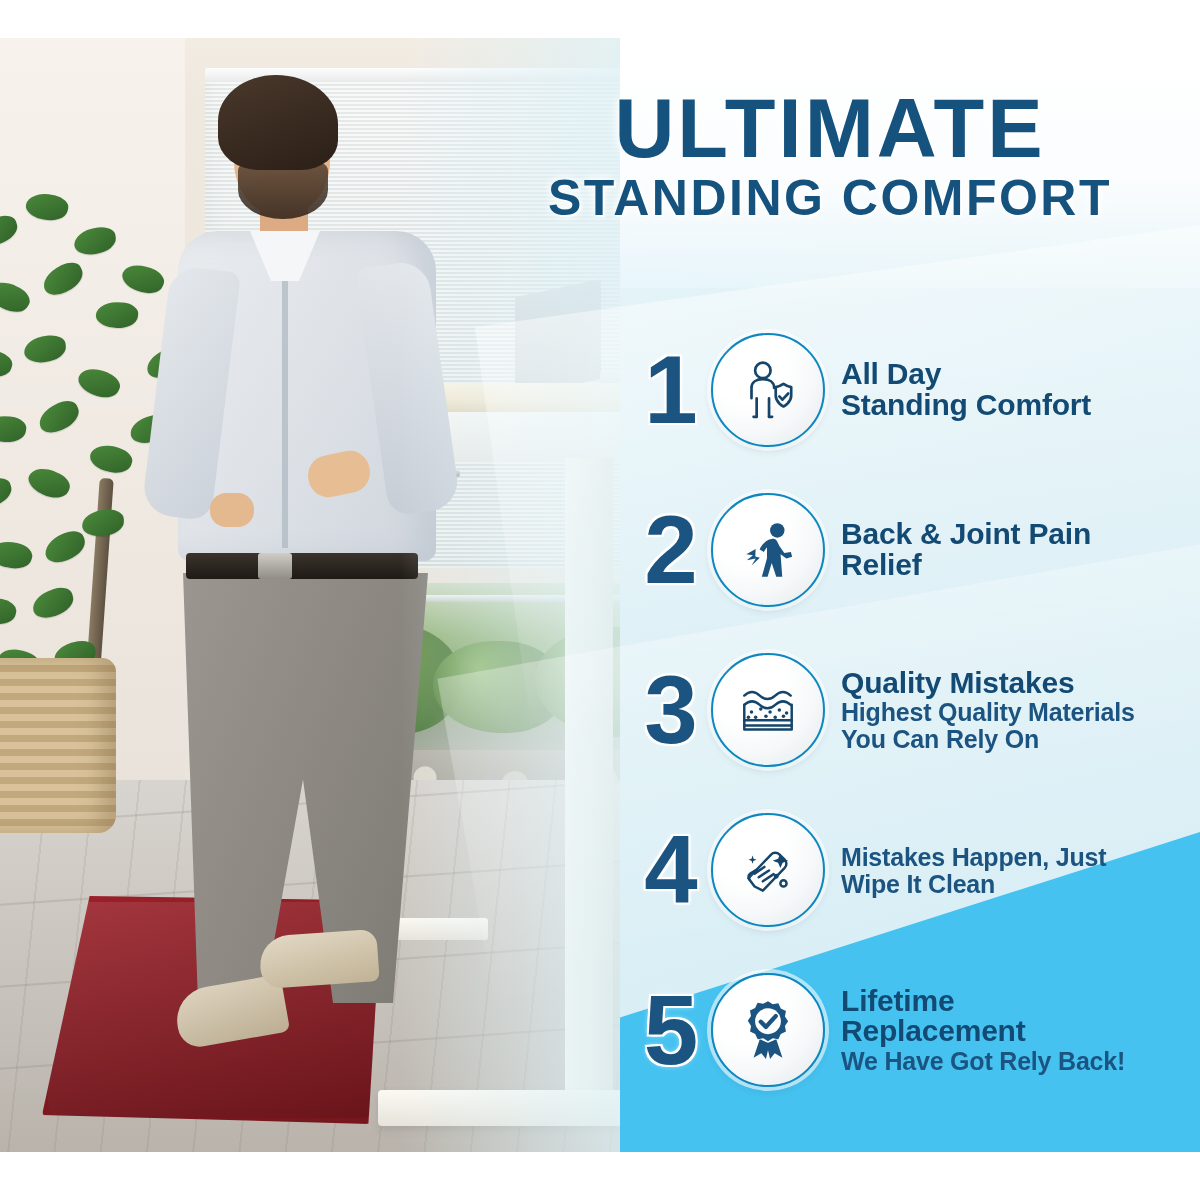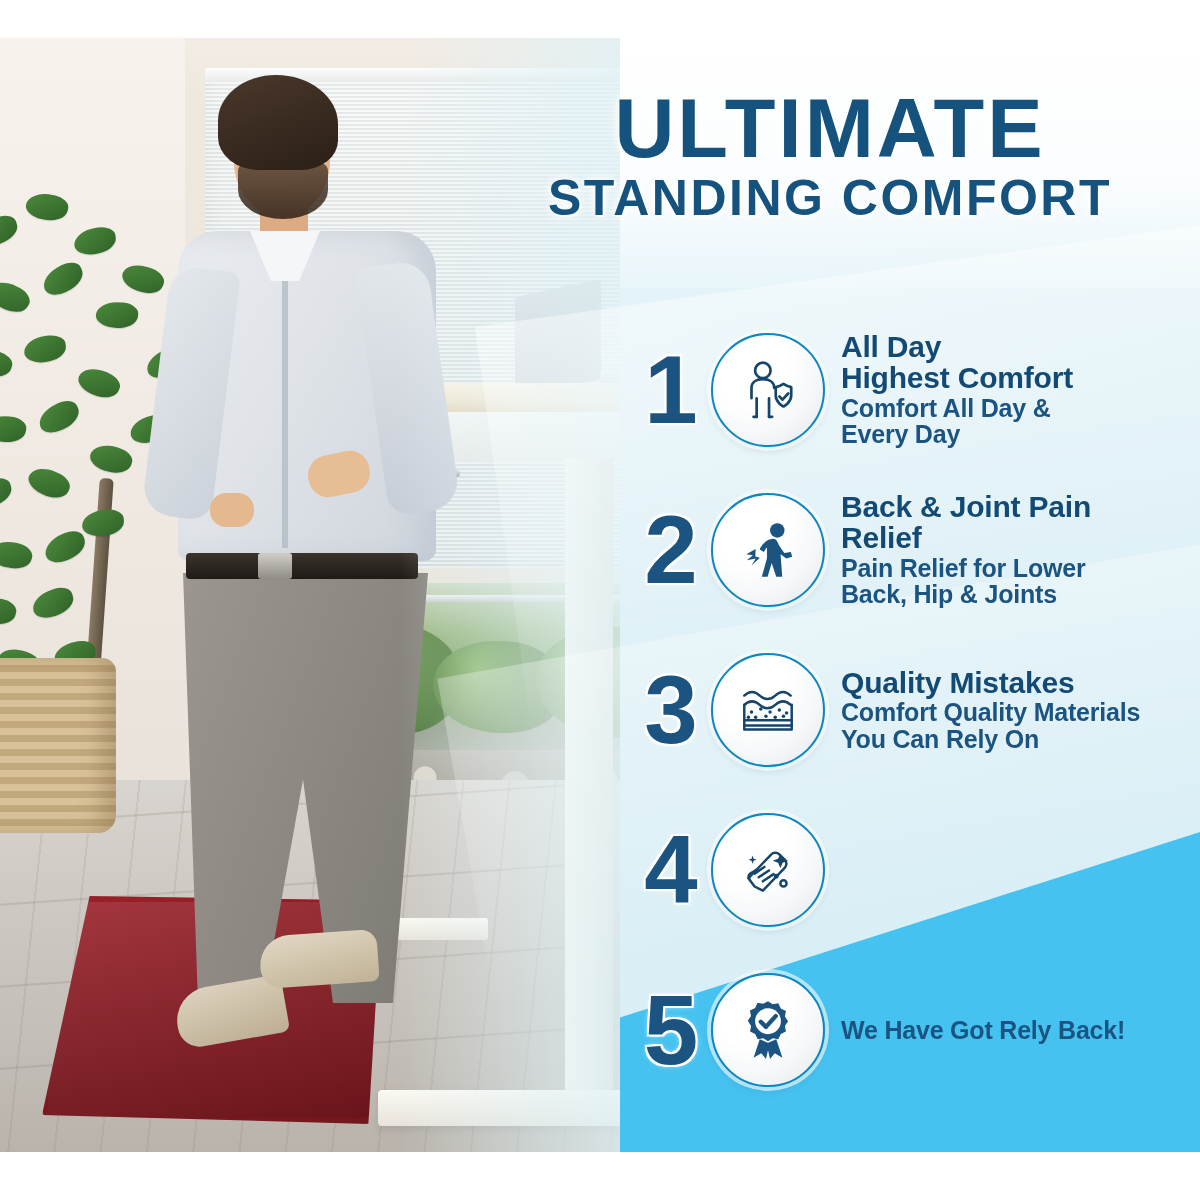--- a/index.html
+++ b/index.html
@@ -484,40 +484,36 @@
             <circle cx="27" cy="13" r="7.5"></circle>
             <path d="M16 40V30c0-6 5-8.5 11-8.5s11 2.5 11 8.5"></path>
             <path d="M21 40v18M33 40v18"></path>
             <path d="M21 58h-3M33 58h3"></path>
             <path d="M47 26c-4 2.6-7.5 3.2-7.5 3.2v8.4c0 6.6 7.5 10.4 7.5 10.4s7.5-3.8 7.5-10.4v-8.4S51 28.6 47 26z"></path>
             <path d="M43 38.2l3 3.2 5.6-6"></path>
           </svg>
         </div>
         <div class="f-text">
           <div class="f-title">All Day
-Highest Comfort</div>
-          <div class="f-sub">Comfort All Day &amp;
-Every Day</div>
+Standing Comfort</div>
         </div>
       </div>
 
       <div class="feature f2">
         <div class="f-num">2</div>
         <div class="f-icon">
           <svg viewBox="0 0 64 64" fill="#1b5480" stroke="none">
             <circle cx="41" cy="13" r="7"></circle>
             <path d="M38 21c-5 0-8 2-11 5.5-2.2 2.6-3 5-3 5l4 2.5s1.6-3 3-4.4V40l-5 18h5.6l4-13.5L40 58h5.8l-1.6-22 5.6 4.2 5.6-1.6-1.2-4.6-6.4 1-4.4-6.4c-1.6-2.3-2.8-7.2-5.4-7.2z"></path>
             <path d="M20 31l-9 5 6.4 1.2L11.5 42l8.6-1.8-4 6.8 8-7.6-4.4-1.2z"></path>
           </svg>
         </div>
         <div class="f-text">
           <div class="f-title">Back &amp; Joint Pain
 Relief</div>
-          <div class="f-sub">Pain Relief for Lower
-Back, Hip &amp; Joints</div>
         </div>
       </div>
 
       <div class="feature f3">
         <div class="f-num">3</div>
         <div class="f-icon">
           <svg viewBox="0 0 64 64" fill="none" stroke="#16456b" stroke-width="2.4" stroke-linecap="round" stroke-linejoin="round">
             <path d="M9 18c5-4.5 10-4.5 15 0s10 4.5 15 0 10-4.5 15 0"></path>
             <path d="M9 27c5-4.5 10-4.5 15 0s10 4.5 15 0 10-4.5 15 0"></path>
             <path d="M9 27v20h46V27"></path>
@@ -532,53 +528,57 @@
                 <circle cx="20" cy="39" r="1.7"></circle>
               <circle cx="30" cy="38" r="1.7"></circle>
                 <circle cx="39" cy="39" r="1.7"></circle>
               <circle cx="47" cy="38" r="1.7"></circle>
                 <circle cx="13" cy="39" r="1.7"></circle>
             </g>
           </svg>
         </div>
         <div class="f-text">
           <div class="f-title">Quality Mistakes</div>
-          <div class="f-sub">Comfort Quality Materials
+          <div class="f-sub">Highest Quality Materials
 You Can Rely On</div>
         </div>
       </div>
 
       <div class="feature f4">
         <div class="f-num">4</div>
         <div class="f-icon">
           <svg viewBox="0 0 64 64" fill="none" stroke="#16456b" stroke-width="2.4" stroke-linecap="round" stroke-linejoin="round">
             <path d="M19 48l-6-8 22-23c2-2.2 6-2.2 8.2 0l5 5c2.2 2.2 2.2 5.8 0 8L27 52z"></path>
             <path d="M14 41c-1.5-2-1-4.5.8-5.6l6-3.6" fill="#1b5480" stroke="#16456b"></path>
             <path d="M19 35.5l9.5-6.5M23 39l10-6.5M27 43l10.5-7"></path>
             <path d="M44 16l2.2 5.2L51.5 23l-5.3 2L44 30l-2.2-5-5.3-2 5.3-1.8z" fill="#16456b" stroke="none"></path>
             <path d="M17 18l1 3 3 1-3 1-1 3-1-3-3-1 3-1z" fill="#16456b" stroke="none"></path>
             <circle cx="47" cy="45" r="3"></circle>
             <circle cx="40" cy="38" r="1.2" fill="#16456b"></circle>
           </svg>
         </div>
         <div class="f-text">
+          <div class="f-sub">Mistakes Happen, Just
+Wipe It Clean</div>
         </div>
       </div>
 
       <div class="feature f5">
         <div class="f-num">5</div>
         <div class="f-icon">
           <svg viewBox="0 0 64 64" fill="#1b5480" stroke="none">
             <path d="M32 4l4.6 3.1 5.4-1 2.4 5 5 2.4-1 5.4 3.1 4.6-3.1 4.6 1 5.4-5 2.4-2.4 5-5.4-1L32 43l-4.6-3.1-5.4 1-2.4-5-5-2.4 1-5.4L12.4 23l3.1-4.6-1-5.4 5-2.4 2.4-5 5.4 1z"></path>
             <circle cx="32" cy="23.5" r="12.5" fill="#ffffff"></circle>
             <path d="M25 24l5 5 9.5-10.5" fill="none" stroke="#1b5480" stroke-width="4.2" stroke-linecap="round" stroke-linejoin="round"></path>
             <path d="M24 41l-6 18 7.5-4.5 4.5 5.5 3.5-15z"></path>
             <path d="M40 41l6 18-7.5-4.5-4.5 5.5-3.5-15z"></path>
           </svg>
         </div>
         <div class="f-text">
+          <div class="f-title">Lifetime
+Replacement</div>
           <div class="f-sub">We Have Got Rely Back!</div>
         </div>
       </div>
 
     </div>
   </div>
 </div>
 
 </body></html>

